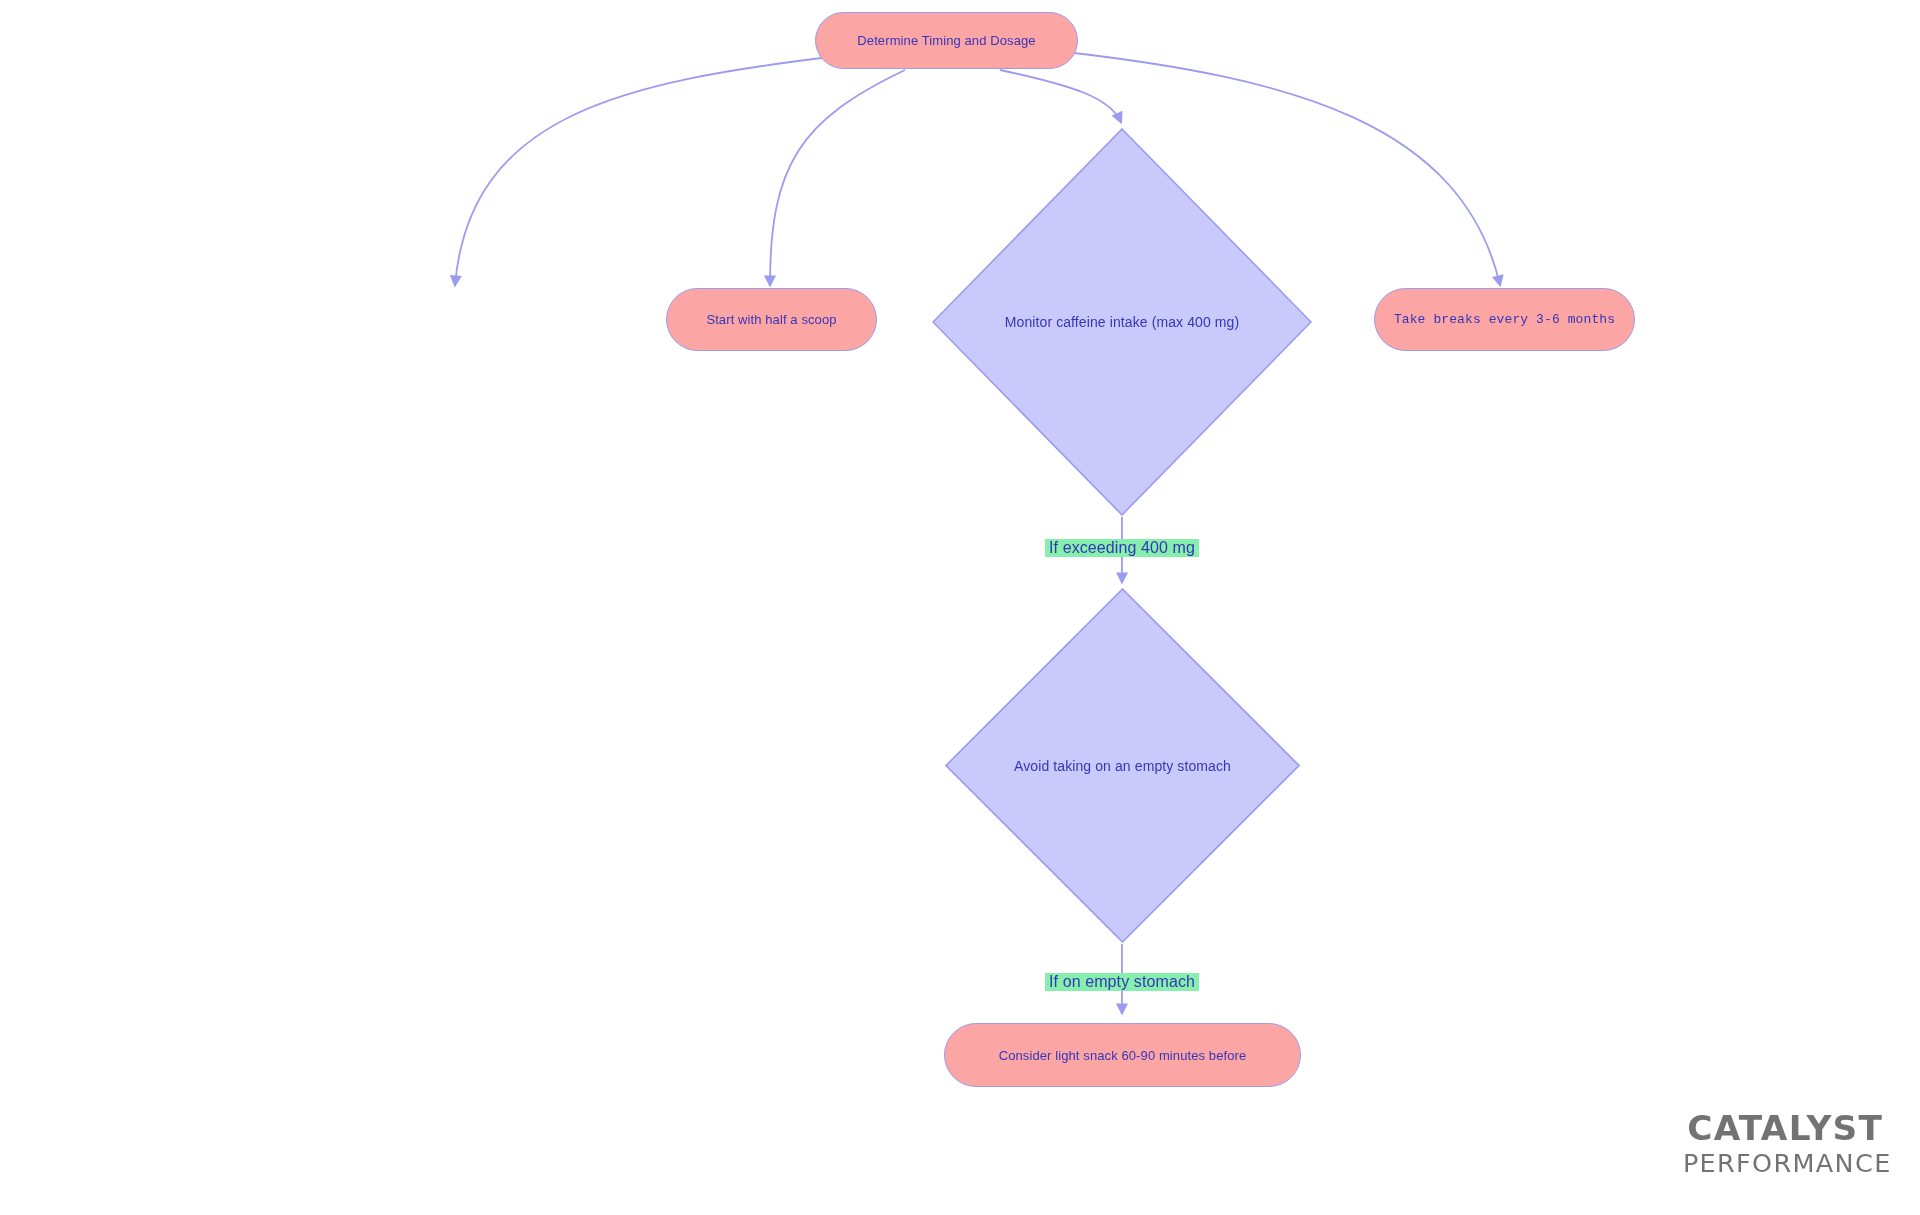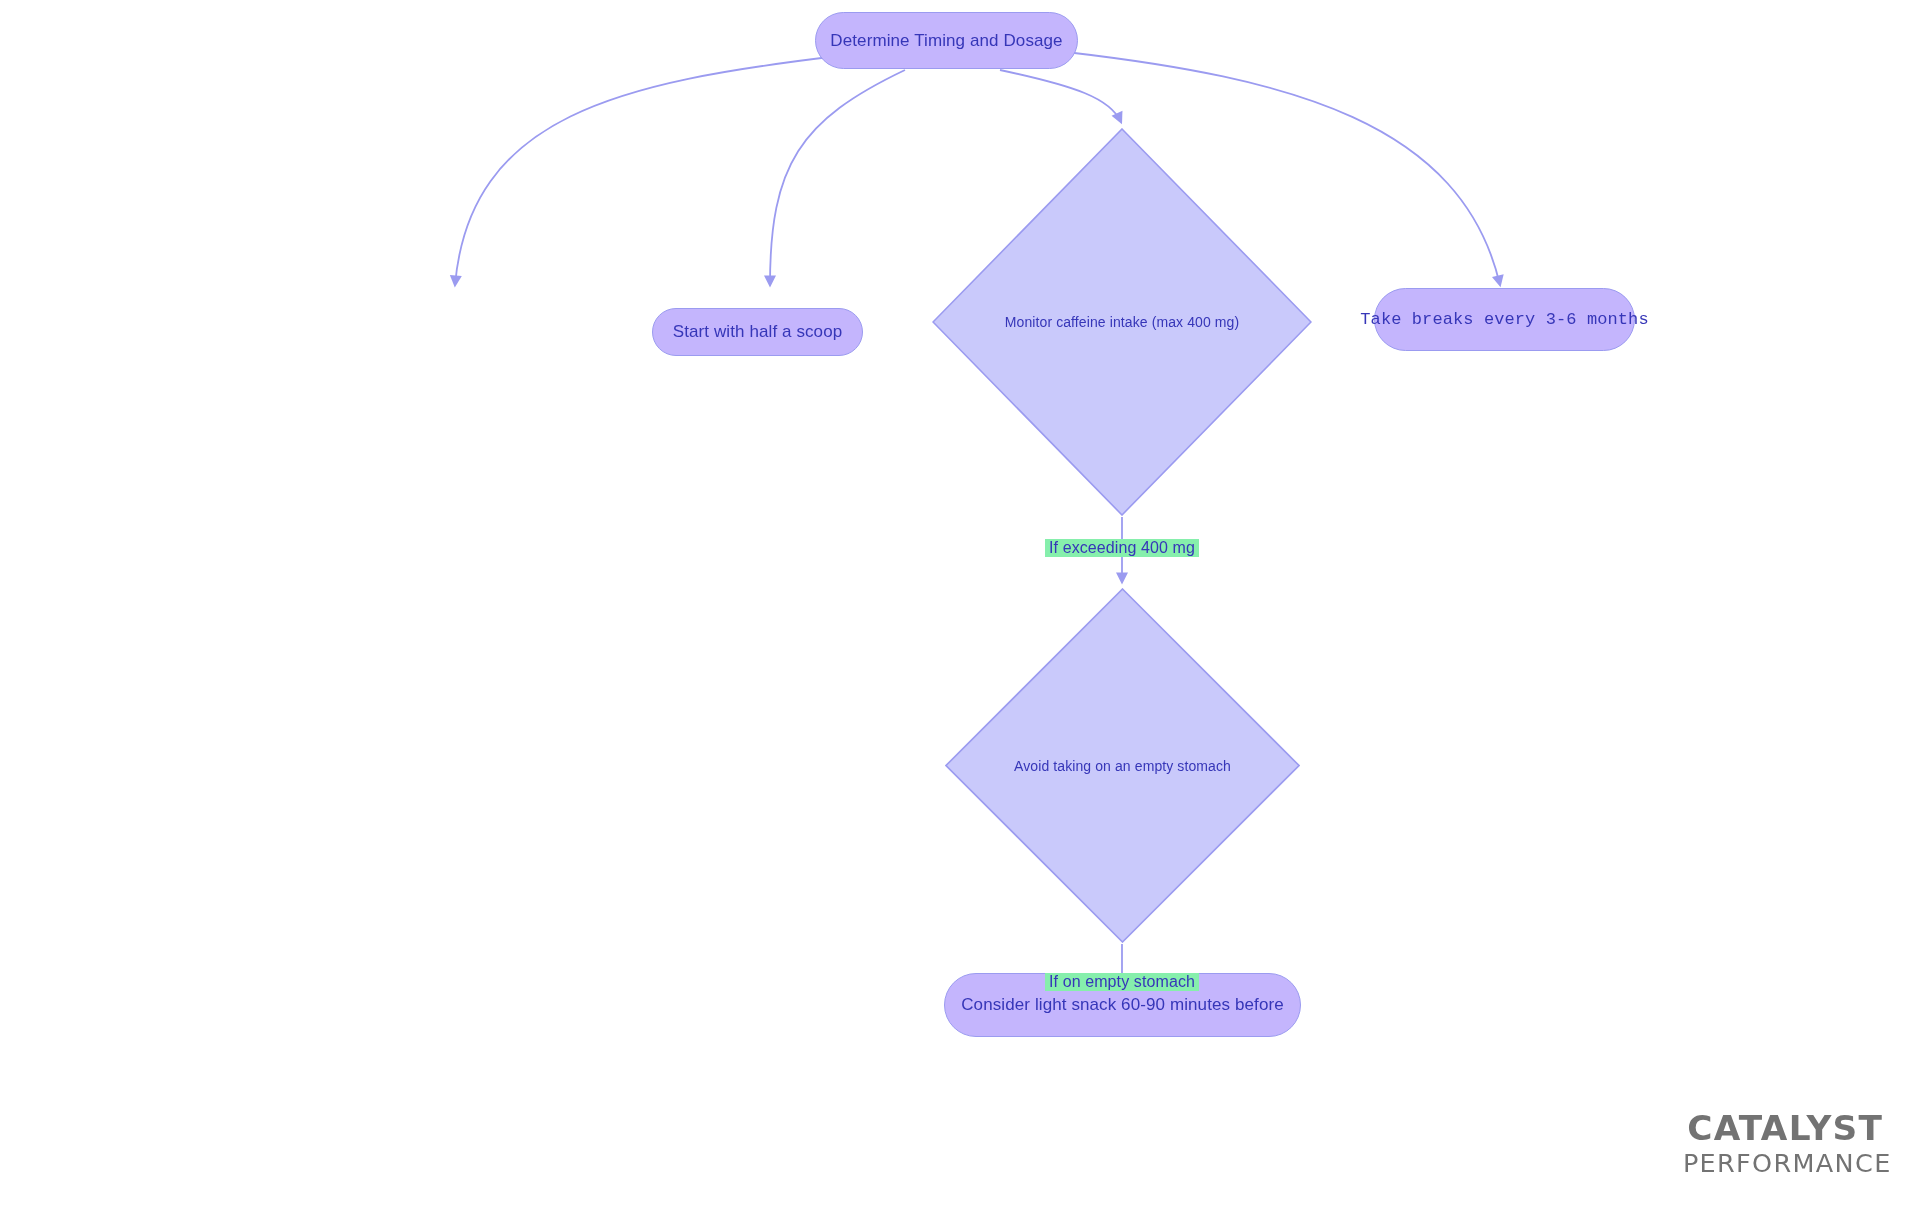--- a/index.html
+++ b/index.html
@@ -28,25 +28,25 @@
   }
   .node {
     position: absolute;
     box-sizing: border-box;
     display: flex;
     align-items: center;
     justify-content: center;
     text-align: center;
   }
   .pill {
-    background: #c4b5fd;
+    background: #fca5a5;
     border: 1.4px solid #9b9bf0;
     border-radius: 999px;
     color: #3636b8;
-    font-size: 17px;
+    font-size: 13px;
     letter-spacing: 0.1px;
     padding: 0 22px;
     white-space: nowrap;
   }
   .diamond-wrap {
     position: absolute;
     display: flex;
     align-items: center;
     justify-content: center;
   }
@@ -126,21 +126,21 @@
     <path d="M 1122 517 L 1122 582" fill="none" stroke="#9b9bf0" stroke-width="1.8" marker-end="url(#arrow)"></path>
 
     <path d="M 1122 944 L 1122 1013" fill="none" stroke="#9b9bf0" stroke-width="1.8" marker-end="url(#arrow)"></path>
   </svg>
 
   <div class="node pill" style="left:815px; top:12px; width:263px; height:57px;">
     <span>Determine Timing and Dosage</span>
   </div>
 
 
-  <div class="node pill" style="left:652px; top:288px; width:211px; height:48px;margin-top:20px;">
+  <div class="node pill" style="left:666px; top:288px; width:211px; height:63px;">
     <span>Start with half a scoop</span>
   </div>
 
   <div class="diamond-wrap" style="left:932px; top:128px; width:380px; height:388px;">
     <svg class="diamond-shape" viewBox="0 0 380 388" preserveAspectRatio="none" xmlns="http://www.w3.org/2000/svg">
       <polygon points="190,1 379,194 190,387 1,194" fill="#c9c9fb" stroke="#9b9bf0" stroke-width="1.6"></polygon>
     </svg>
     <span class="diamond-label">Monitor caffeine intake (max 400 mg)</span>
   </div>
 
@@ -148,21 +148,21 @@
     <span>Take breaks every 3-6 months</span>
   </div>
 
   <div class="diamond-wrap" style="left:945px; top:588px; width:355px; height:355px;">
     <svg class="diamond-shape" viewBox="0 0 355 355" preserveAspectRatio="none" xmlns="http://www.w3.org/2000/svg">
       <polygon points="177.5,1 354,177.5 177.5,354 1,177.5" fill="#c9c9fb" stroke="#9b9bf0" stroke-width="1.6"></polygon>
     </svg>
     <span class="diamond-label">Avoid taking on an empty stomach</span>
   </div>
 
-  <div class="node pill" style="left:944px; top:973px; width:357px; height:64px;">
+  <div class="node pill" style="left:944px; top:1023px; width:357px; height:64px;">
     <span>Consider light snack 60-90 minutes before</span>
   </div>
 
   <div class="edge-label" style="left:1122px; top:548px;">If exceeding 400 mg</div>
 
   <div class="edge-label" style="left:1122px; top:982px;">If on empty stomach</div>
 
   <div class="logo">
     <span class="logo-top">CATALYST</span>
     <span class="logo-bottom">PERFORMANCE</span>

